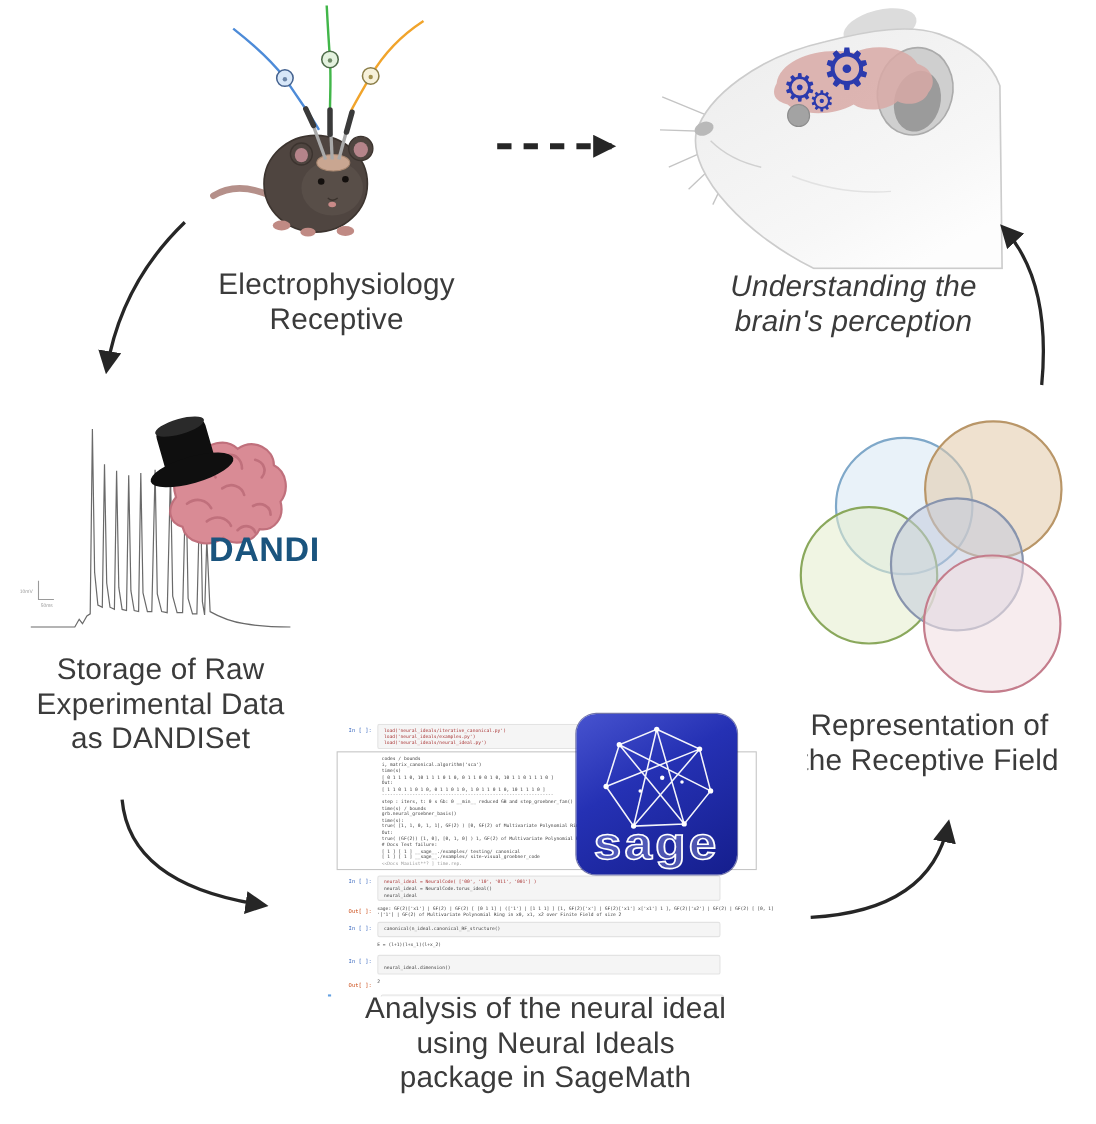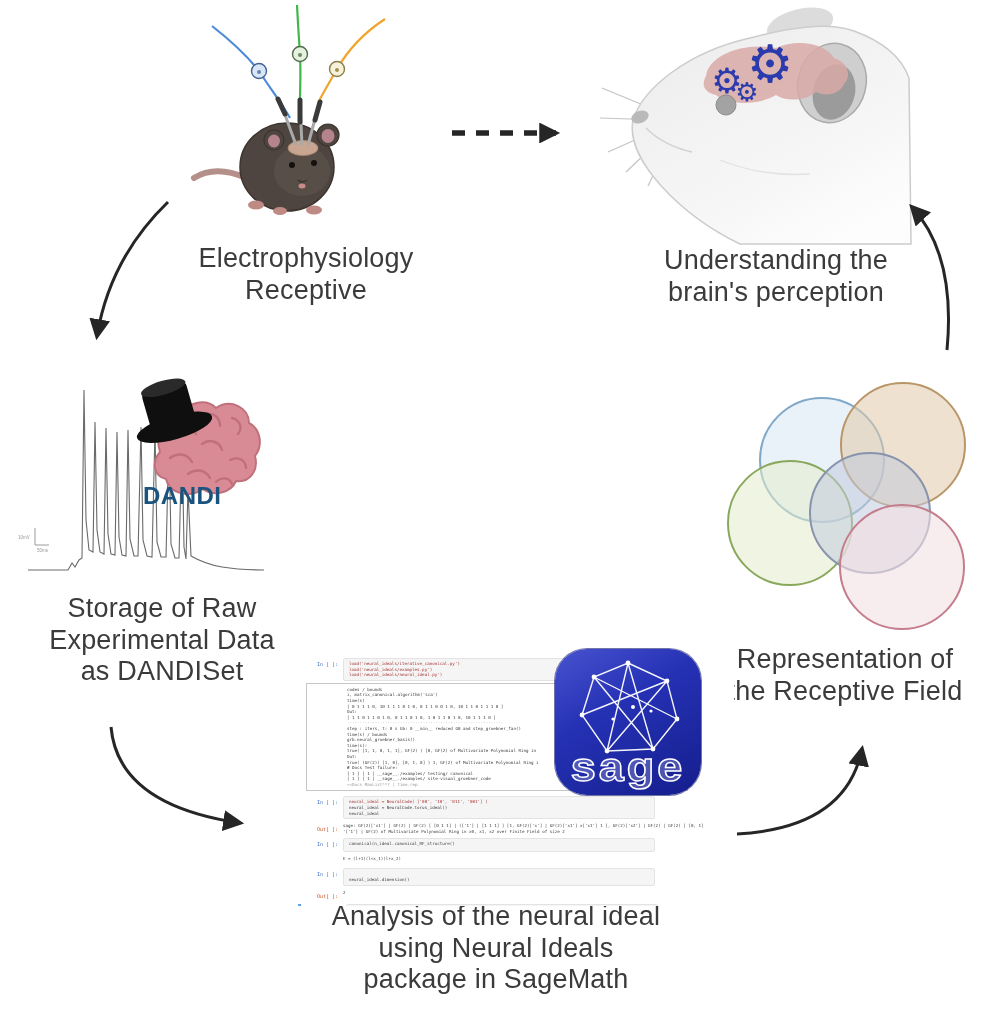--- a/index.html
+++ b/index.html
@@ -2,25 +2,25 @@
 <html><head>
 <meta charset="utf-8">
 <style>
   html,body{margin:0;padding:0;background:#ffffff;}
   body{width:996px;height:1022px;position:relative;overflow:hidden;
        font-family:"Liberation Sans", sans-serif;}
   .abs{position:absolute;}
   .caption{color:#3b3b3b;font-size:27px;line-height:1.17;text-align:center;
            white-space:pre-line;letter-spacing:.2px;}
   
-  .dandi{font-weight:bold;font-size:24px;color:#1a547e;letter-spacing:.5px;}
+  .dandi{font-weight:bold;font-size:31px;color:#1a547e;letter-spacing:.5px;padding-left:47px;}
   
-  .sage-logo{left:524px;top:649px;width:146px;height:146px;border-radius:32px;
+  .sage-logo{left:524px;top:649px;width:146px;height:146px;border-radius:18px;
     background:linear-gradient(150deg,#4753cf 0%,#2531b4 40%,#151e8d 100%);
-    box-shadow:0 0 0 1px rgba(20,25,110,.6);z-index:6;margin-left:31px;}
+    box-shadow:0 0 0 1px rgba(20,25,110,.6);z-index:6;}
   .sage-word{position:absolute;left:0;right:0;bottom:2px;text-align:center;
     font-size:45px;font-weight:bold;letter-spacing:3px;
     color:rgba(255,255,255,0.22);-webkit-text-stroke:1.6px #ffffff;
     transform:scaleY(.92);}
   
   .nb{left:298px;top:658px;width:436px;height:248px;background:#fff;z-index:3;
       font-family:"DejaVu Sans Mono", monospace;overflow:hidden;}
   .nb-row{display:flex;margin-bottom:4px;align-items:flex-start;}
   .nb-row.sel{border-left:3px solid #64a1e2;}
   .nb-prompt{width:40px;flex:0 0 40px;text-align:right;padding-right:5px;
@@ -117,21 +117,21 @@
   <text x="170" y="64" font-size="52" fill="#2b3aad" text-anchor="middle" dominant-baseline="central">⚙</text>
   <text x="127" y="80" font-size="35" fill="#2b3aad" text-anchor="middle" dominant-baseline="central">⚙</text>
   <text x="147" y="92" font-size="26" fill="#2b3aad" text-anchor="middle" dominant-baseline="central">⚙</text>
 
   <circle cx="126" cy="105" r="10" fill="#a3a3a3" stroke="#8c8c8c" stroke-width="1"></circle>
   <ellipse cx="40" cy="117" rx="9" ry="6" fill="#b9b9b9" transform="rotate(-20 40 117)"></ellipse>
   <path d="M 46 128 C 58 140 74 148 92 152" fill="none" stroke="#d0d0d0" stroke-width="1.3"></path>
   <path d="M 120 160 C 150 172 180 176 210 174" fill="none" stroke="#e2e2e2" stroke-width="1.3"></path>
 </svg>
 
-<div class="abs caption" style="left:598px;top:245px;width:356px;">Understanding the
+<div class="abs caption" style="left:598px;top:245px;width:356px;font-style:italic;">Understanding the
 brain's perception</div>
 
 <svg class="abs" style="left:10px;top:370px;" width="280" height="225" viewBox="0 0 280 225">
 
   <path fill="none" stroke="#6a6a6a" stroke-width="1.1" d="M 18 200 L 58 200 L 62 193 L 65 197 L 69 190 L 72 188 L 74 20 L 76 150 L 79 180
            L 83 182 L 85 52 L 87 160 L 90 182
            L 94 184 L 96 58 L 98 164 L 101 184
            L 105 185 L 107 62 L 109 167 L 112 185
            L 116 186 L 118 60 L 120 169 L 124 186
            L 128 186 L 131 57 L 133 170 L 137 186
@@ -158,21 +158,21 @@
 
   <g transform="rotate(-16 160 45)">
     <rect x="138" y="14" width="46" height="44" rx="8" fill="#0f0f0f"></rect>
     <ellipse cx="161" cy="58" rx="39" ry="12" fill="#0f0f0f"></ellipse>
     <ellipse cx="161" cy="17" rx="23" ry="7" fill="#2a2a2a"></ellipse>
   </g>
 </svg>
 
 <div class="abs dandi" style="left:143px;top:482px;">DANDI</div>
 
-<div class="abs caption" style="left:0px;top:593px;width:292px;padding-left:16px;">Storage of Raw
+<div class="abs caption" style="left:0px;top:593px;width:292px;">Storage of Raw
 Experimental Data
 as DANDISet</div>
 
 <div class="abs nb">
   <div class="nb-rows">
       <div class="nb-row">
         <div class="nb-prompt in">In [ ]:</div>
         <div class="nb-cell bgc">
           <div class="nb-line red">load('neural_ideals/iterative_canonical.py')</div>
           <div class="nb-line red">load('neural_ideals/examples.py')</div>

